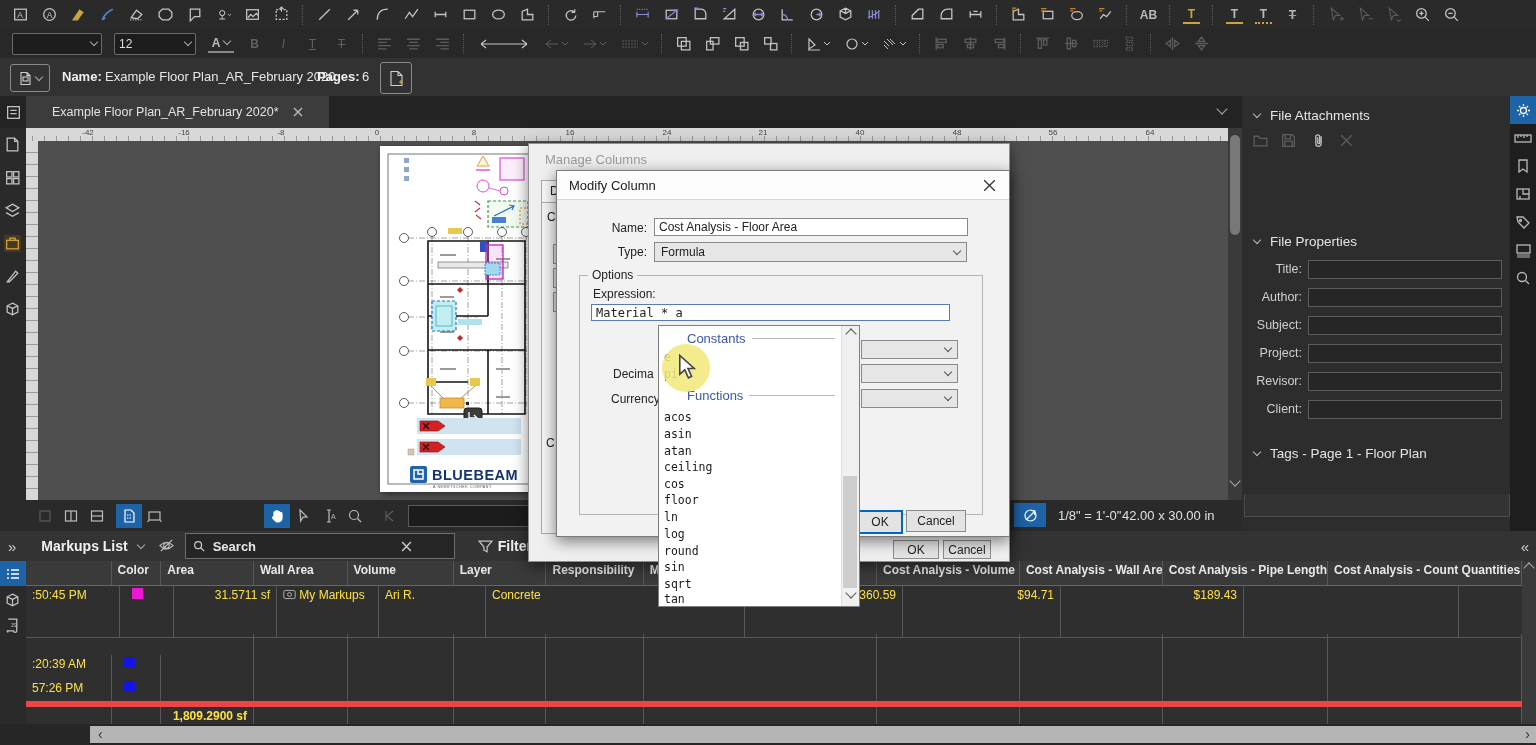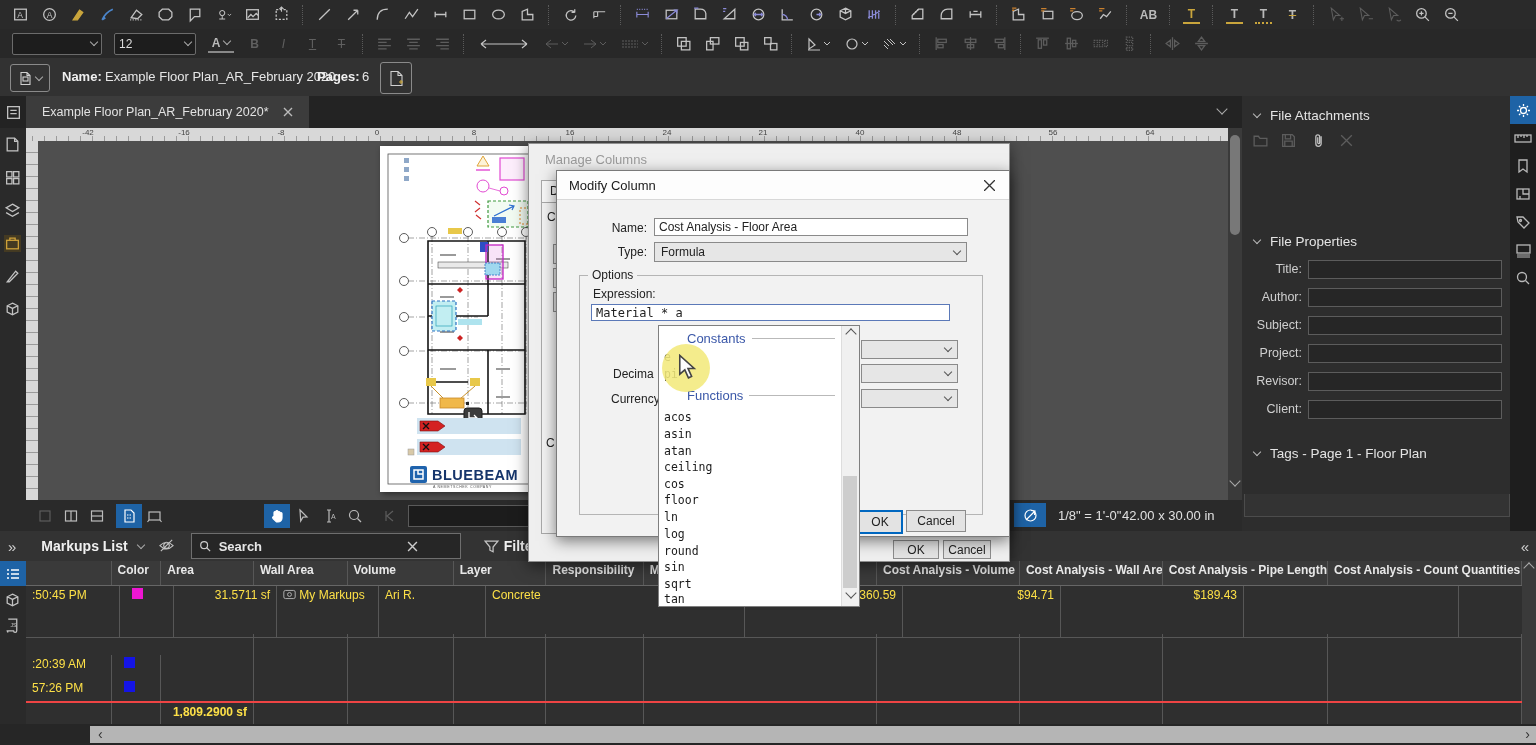--- a/index.html
+++ b/index.html
@@ -21,21 +21,21 @@
   .selbox{background:#1d1d1d;border:1px solid #6b6b6b;border-radius:2px;height:20px;
           display:flex;align-items:center;color:#ddd;font-size:12px;padding:0 4px;justify-content:space-between}
   .chev{width:7px;height:7px;border-right:1.5px solid #aaa;border-bottom:1.5px solid #aaa;
         transform:rotate(45deg);display:inline-block;margin-top:-3px}
   .chev.sm{width:5px;height:5px}
   .chev.dark{border-color:#555}
   
   #docbar{background:#323232;display:flex;align-items:center;font-size:13px}
   #tabbar{background:#232323}
   .tab{background:#3c3c3c;color:#e2e2e2;font-size:12.5px;display:flex;align-items:center;
-       gap:14px;padding:0 16px;height:32px}
+       gap:14px;padding:0 26px;height:32px}
   
   .ruler{background:#d8d8d8}
   .hrule-ticks{position:absolute;inset:0;background:
      repeating-linear-gradient(to right,transparent 0 11px,#9a9a9a 11px 12px);
      background-size:12px 5px;background-position:bottom;background-repeat:repeat-x}
   .rnum{position:absolute;top:0;font-size:8px;color:#444;transform:translateX(-50%)}
   #canvas{background:#4f4f4f}
   
   .dlg{background:#efefef;border:1px solid #8f8f8f;box-shadow:0 4px 14px rgba(0,0,0,.5);color:#222}
   .dlg-title{font-size:13px}
@@ -756,21 +756,21 @@
 
   <div class="abs" id="mkhead" style="left:0;top:531px;width:1536px;height:30px">
     <span style="margin-left:8px;color:#cfcfcf;font-size:15px;letter-spacing:-1px">»</span>
     <span style="margin-left:26px;font-weight:bold;color:#f0f0f0">Markups List</span>
     <span class="chev sm" style="margin-left:10px"></span>
     <span class="ic" style="margin-left:14px">
         <svg viewBox="0 0 18 16">
           <path d="M2,8 q7,-7 14,0 q-7,7 -14,0 z M9,5 a3,3 0 1 0 0.01,0 M3,14 L15,2"></path>
         </svg>
       </span>
-    <div id="searchbox" style="margin-left:16px;width:254px;height:24px">
+    <div id="searchbox" style="margin-left:10px;width:254px;height:24px">
       <svg width="12" height="12" viewBox="0 0 14 14" style="stroke:#ccc;fill:none;stroke-width:1.4">
           <circle cx="6" cy="6" r="4"></circle>
           <path d="M9,9 L13,13"></path>
         </svg>
       <input type="text" placeholder="Search" style="">
       <svg width="11" height="11" viewBox="0 0 10 10" style="stroke:#ccc;stroke-width:1.3">
           <path d="M1,1 L9,9 M9,1 L1,9"></path>
         </svg>
     </div>
     <span class="ic" style="margin-left:22px">
@@ -838,21 +838,21 @@
         <div class="cell c3" style="height:100%"></div>
         <div class="cell c4" style="height:100%"></div>
         <div class="cell c5" style="height:100%"></div>
         <div class="cell c6" style="height:100%"></div>
         <div class="cell c7" style="height:100%"></div>
         <div class="cell c8" style="height:100%"></div>
         <div class="cell c9" style="height:100%"></div>
         <div class="cell c10" style="height:100%"></div>
         <div class="cell c11" style="height:100%"></div>
     </div>
-    <div class="trow" style="height:22px;border-bottom:2px solid #ef4444">
+    <div class="trow" style="height:22px;border-bottom:6px solid #ef4444">
       <div class="cell c0">57:26 PM</div>
       <div class="cell c1"><span class="swatch" style="background: rgb(20, 20, 230);"></span></div>
       <div class="cell c2"></div>
         <div class="cell c3"></div>
         <div class="cell c4"></div>
         <div class="cell c5"></div>
         <div class="cell c6"></div>
         <div class="cell c7"></div>
         <div class="cell c8"></div>
         <div class="cell c9"></div>

